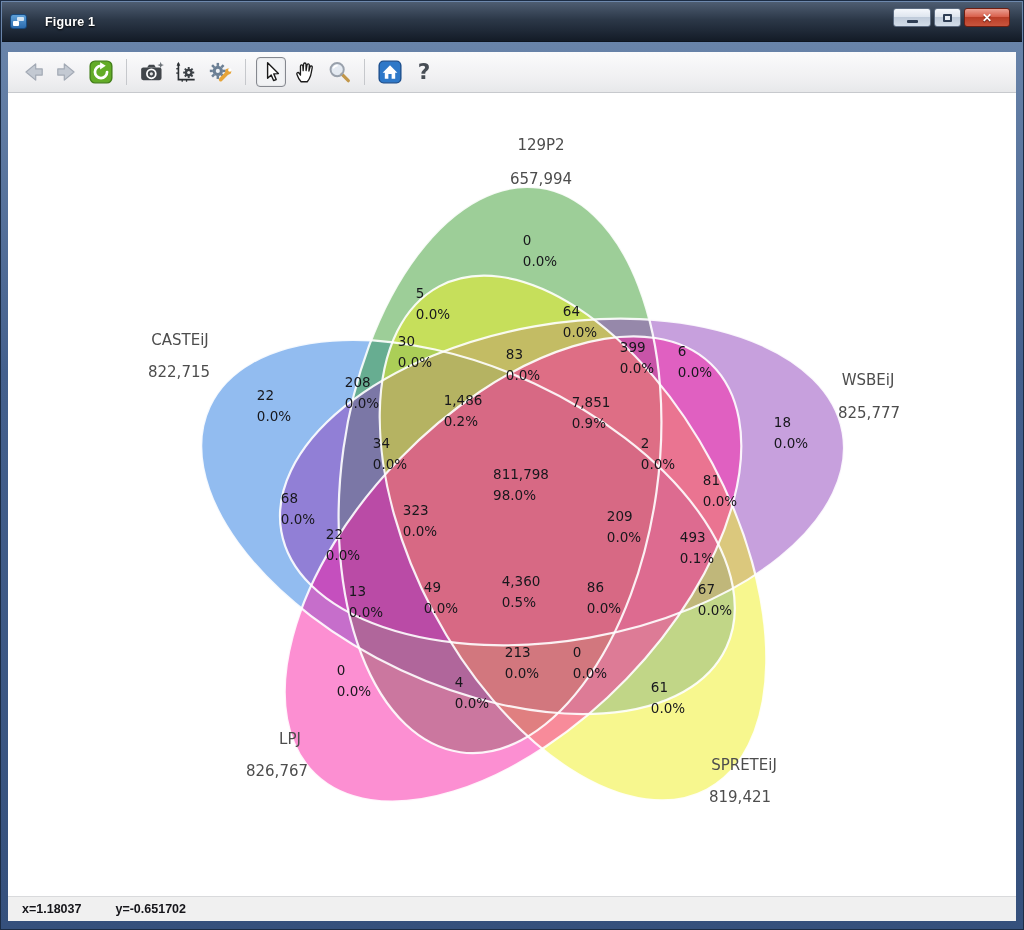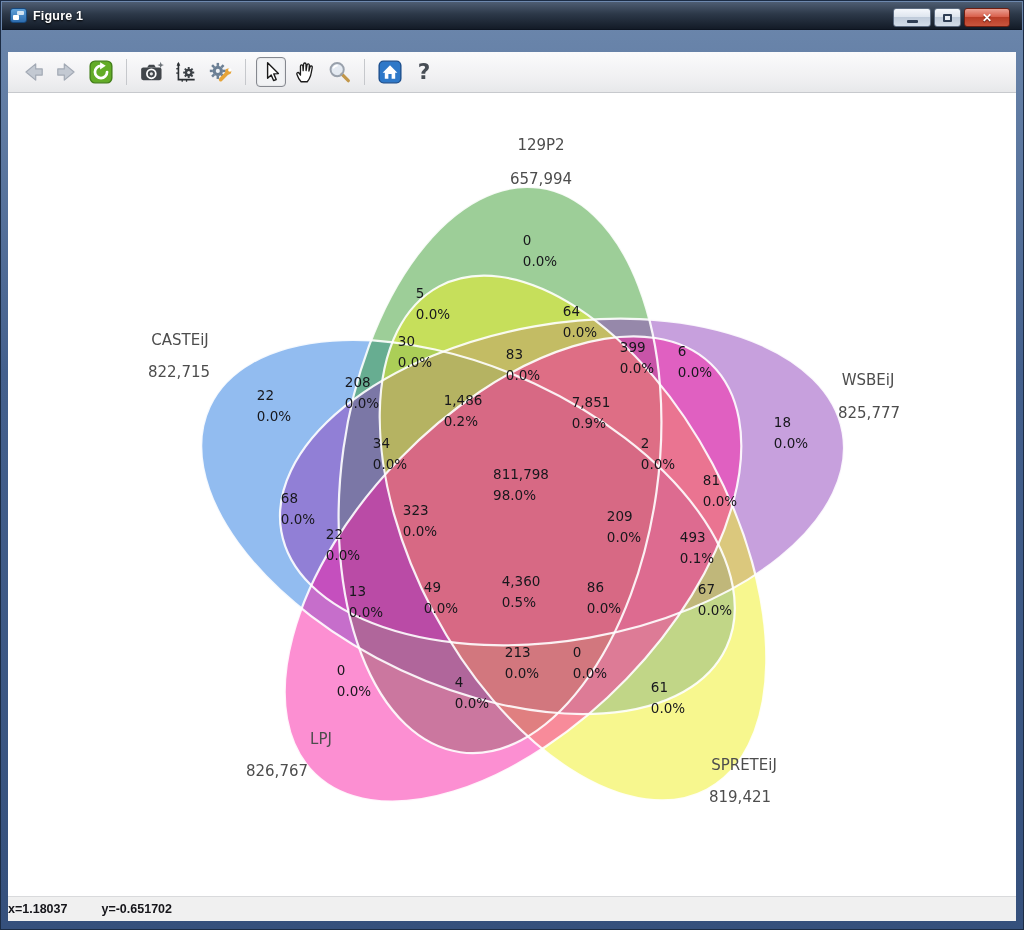--- a/index.html
+++ b/index.html
@@ -6,24 +6,25 @@
   html,body { width:1024px; height:930px; overflow:hidden; }
   body { font-family:"Liberation Sans", sans-serif; }
 
   .window {
     position:relative; width:1024px; height:930px;
     background:linear-gradient(180deg,#6d88ad 0%, #44608d 40%, #35507c 100%);
     box-shadow:inset 0 0 0 1px #1c2c44;
   }
   
   .titlebar {
-    position:absolute; left:2px; top:2px; width:1020px; height:28px;
+    position:absolute; left:2px; top:2px; width:1020px; height:40px;
     background:linear-gradient(180deg,#4e5d72 0%, #2c3848 45%, #131b27 100%);
     display:flex; align-items:center; padding-left:8px;
     border-bottom:1px solid #0d1420;
+    gap:12px;
   }
   .app-icon { width:17px; height:15px; border-radius:3px;
     background:linear-gradient(180deg,#5ea0d8,#2d6cae); border:1px solid #17497e;
     position:relative; margin-right:6px; }
   .app-icon::after { content:""; position:absolute; left:2px; bottom:2px; width:6px; height:5px;
     background:#fff; border-radius:1px; }
   .app-icon::before { content:""; position:absolute; right:2px; top:2px; width:7px; height:4px;
     background:rgba(255,255,255,.75); border-radius:1px; }
   .title-text { color:#fff; font-size:12.5px; font-weight:bold; letter-spacing:.2px;
     text-shadow:0 1px 2px #000; }
@@ -69,21 +70,21 @@
   .venn-svg { position:absolute; left:0; top:0; }
   .vlabel { position:absolute; transform:translate(-50%,-50%);
     font-family:"DejaVu Sans", sans-serif; white-space:nowrap; }
   .region-label { font-size:13.5px; line-height:21px; color:#17171c; }
   .set-name, .set-total { font-size:15px; color:#4d4d4d; }
 
   
   .statusbar {
     position:absolute; left:8px; top:896px; width:1008px; height:25px;
     background:#f0f0f0; border-top:1px solid #d9dadc;
-    display:flex; align-items:center; padding-left:0; gap:34px;
+    display:flex; align-items:center; padding-left:14px; gap:34px;
     font-size:12.5px; font-weight:bold; color:#15151a;
   }
 </style>
 </head>
 <body>
 
 <div class="window">
 
   <div class="titlebar">
     <span class="app-icon"></span>
@@ -248,21 +249,21 @@
         </div>
         <div class="vlabel set-total" style="left: 171px; top: 279px;">
           <div>822,715</div>
         </div>
         <div class="vlabel set-name" style="left: 860px; top: 287px;">
           <div>WSBEiJ</div>
         </div>
         <div class="vlabel set-total" style="left: 861px; top: 320px;">
           <div>825,777</div>
         </div>
-        <div class="vlabel set-name" style="left: 282px; top: 646px; margin-left: 31px;">
+        <div class="vlabel set-name" style="left: 282px; top: 646px;">
           <div>LPJ</div>
         </div>
         <div class="vlabel set-total" style="left: 269px; top: 678px;">
           <div>826,767</div>
         </div>
         <div class="vlabel set-name" style="left: 736px; top: 672px;">
           <div>SPRETEiJ</div>
         </div>
         <div class="vlabel set-total" style="left: 726px; top: 704px; margin-left: 6px;">
           <div>819,421</div>

